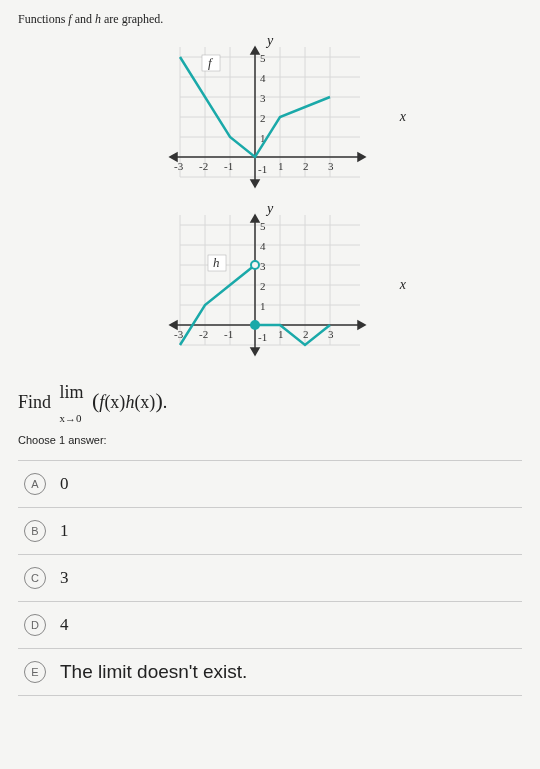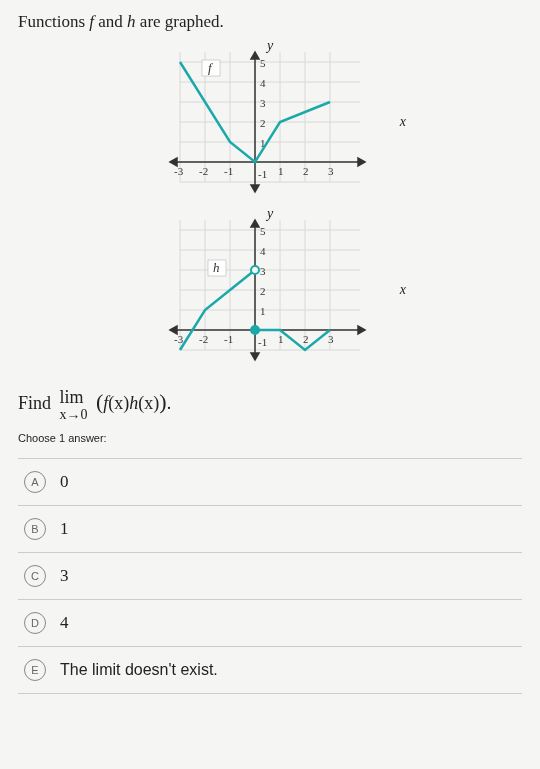--- a/index.html
+++ b/index.html
@@ -6,21 +6,21 @@
     body {
       font-family: 'Times New Roman', serif;
       background: #f5f5f3;
       width: 540px;
       height: 769px;
       padding: 12px 18px;
       color: #222;
       position: relative;
     }
     .prompt-text {
-      font-size: 17px;
+      font-size: 12px;
       margin-bottom: 8px;
     }
     .italic { font-style: italic; }
     .graphs-container {
       display: flex;
       flex-direction: column;
       align-items: center;
       gap: 8px;
       margin: 10px 0 18px;
     }
@@ -53,21 +53,21 @@
       margin: 18px 0 10px;
       font-family: 'Times New Roman', serif;
     }
     .lim-wrap {
       display: inline-block;
       vertical-align: middle;
       line-height: 1;
       margin: 0 4px;
     }
     .lim-top { font-size: 18px; }
-    .lim-bottom { font-size: 14px; display:block; margin-top:2px;}
+    .lim-bottom { font-size: 11px; display:block; margin-top:12px;}
     .choose {
       font-family: Arial, sans-serif;
       font-size: 11px;
       font-weight: normal;
       margin: 4px 0 14px;
     }
     .answers {
       border-top: 1px solid #ccc;
     }
     .answer-row {
@@ -90,21 +90,21 @@
       font-size: 11px;
       color: #666;
       flex-shrink: 0;
     }
     .answer-text {
       font-size: 17px;
       font-family: 'Times New Roman', serif;
     }
     .answer-text.sans {
       font-family: Arial, sans-serif;
-      font-size: 16px;
+      font-size: 19px;
     }
   </style>
 </head>
 <body>
 
 <div class="prompt-text">
   <span>Functions </span><span class="italic">f</span><span> and </span><span class="italic">h</span><span> are graphed.</span>
 </div>
 
 <div class="graphs-container">

